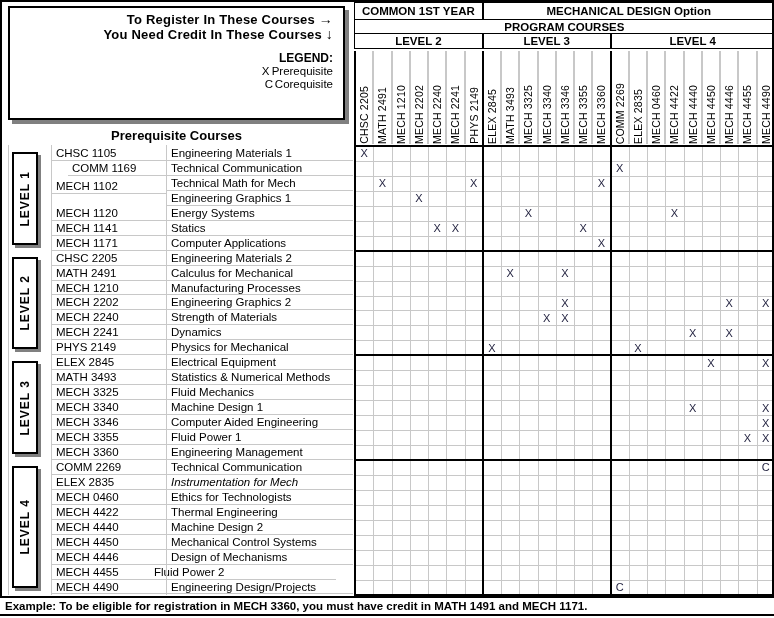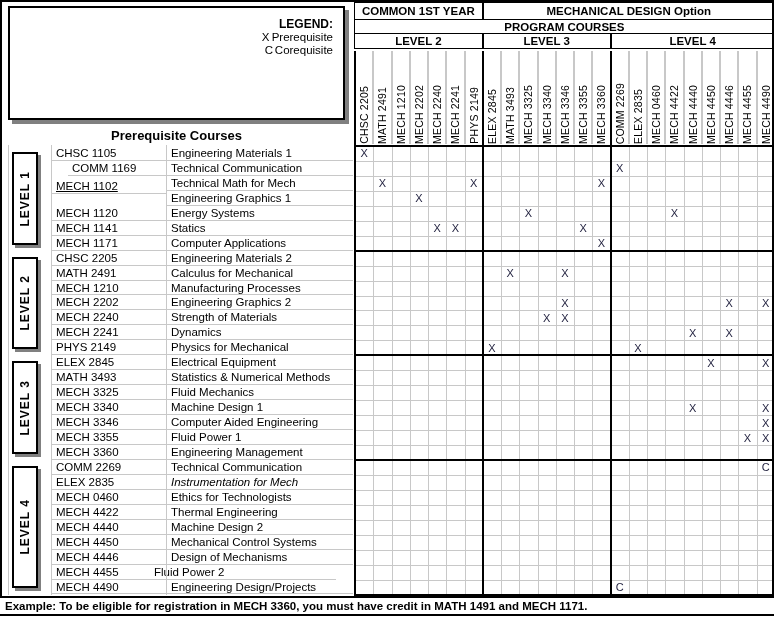--- a/index.html
+++ b/index.html
@@ -103,20 +103,30 @@
     font-weight:bold;font-size:11.5px;padding-left:5px;
     background:#fff;
   }
 </style>
 </head>
 <body>
 
 <div id="sheet">
 
   <div id="legend-box">
+    <div id="legend-top">
+      <div>
+        <span>To Register In These Courses</span>
+        <span class="arrow">→</span>
+      </div>
+      <div>
+        <span>You Need Credit In These Courses</span>
+        <span class="arrow">↓</span>
+      </div>
+    </div>
     <div id="legend-bottom">
       <div class="lg-title">LEGEND:</div>
       <div class="lg-row">
         <span class="k">X</span><span>Prerequisite</span>
       </div>
       <div class="lg-row">
         <span class="k">C</span><span>Corequisite</span>
       </div>
     </div>
   </div>
@@ -198,21 +208,21 @@
       </div>
       <div class="vhdr" style="left: 756.5px; top: 51px; width: 18.25px; height: 93px; border-left: 1px solid rgb(200, 200, 200); border-right: 1px solid rgb(200, 200, 200);">
         <span>MECH 4490</span>
       </div>
       <div class="code-cell" style="left: 52px; top: 146px; width: 115px; height: 14.95px; border-bottom: 1px solid rgb(200, 200, 200);">CHSC 1105</div>
       <div class="name-cell" style="left: 167px; top: 146px; width: 186px; height: 14.95px; border-bottom: 1px solid rgb(200, 200, 200);">Engineering Materials 1</div>
       <div class="code-cell" style="left: 52px; top: 160.95px; width: 115px; height: 14.95px; border-bottom: 1px solid rgb(200, 200, 200); margin-left: 16px;">COMM 1169</div>
       <div class="name-cell" style="left: 167px; top: 160.95px; width: 186px; height: 14.95px; border-bottom: 1px solid rgb(200, 200, 200);">Technical Communication</div>
       <div class="code-cell" style="left: 52px; top: 175.9px; width: 115px; height: 14.95px; border-bottom: 1px solid rgb(200, 200, 200);">MATH 1491</div>
       <div class="name-cell" style="left: 167px; top: 175.9px; width: 186px; height: 14.95px; border-bottom: 1px solid rgb(200, 200, 200);">Technical Math for Mech</div>
-      <div class="code-cell" style="left: 52px; top: 179px; width: 115px; height: 14.95px; border-bottom: 1px solid rgb(200, 200, 200); text-decoration: underline;">MECH 1102</div>
+      <div class="code-cell" style="left: 52px; top: 179px; width: 115px; height: 14.95px; border-bottom: 1px solid rgb(200, 200, 200);">MECH 1102</div>
       <div class="name-cell" style="left: 167px; top: 190.85px; width: 186px; height: 14.95px; border-bottom: 1px solid rgb(200, 200, 200);">Engineering Graphics 1</div>
       <div class="code-cell" style="left: 52px; top: 205.8px; width: 115px; height: 14.95px; border-bottom: 1px solid rgb(200, 200, 200);">MECH 1120</div>
       <div class="name-cell" style="left: 167px; top: 205.8px; width: 186px; height: 14.95px; border-bottom: 1px solid rgb(200, 200, 200);">Energy Systems</div>
       <div class="code-cell" style="left: 52px; top: 220.75px; width: 115px; height: 14.95px; border-bottom: 1px solid rgb(200, 200, 200);">MECH 1141</div>
       <div class="name-cell" style="left: 167px; top: 220.75px; width: 186px; height: 14.95px; border-bottom: 1px solid rgb(200, 200, 200);">Statics</div>
       <div class="code-cell" style="left: 52px; top: 235.7px; width: 115px; height: 14.95px; border-bottom: 1px solid rgb(200, 200, 200);">MECH 1171</div>
       <div class="name-cell" style="left: 167px; top: 235.7px; width: 186px; height: 14.95px; border-bottom: 1px solid rgb(200, 200, 200);">Computer Applications</div>
       <div class="code-cell" style="left: 52px; top: 250.65px; width: 115px; height: 14.95px; border-bottom: 1px solid rgb(200, 200, 200);">CHSC 2205</div>
       <div class="name-cell" style="left: 167px; top: 250.65px; width: 186px; height: 14.95px; border-bottom: 1px solid rgb(200, 200, 200);">Engineering Materials 2</div>
       <div class="code-cell" style="left: 52px; top: 265.6px; width: 115px; height: 14.95px; border-bottom: 1px solid rgb(200, 200, 200);">MATH 2491</div>

